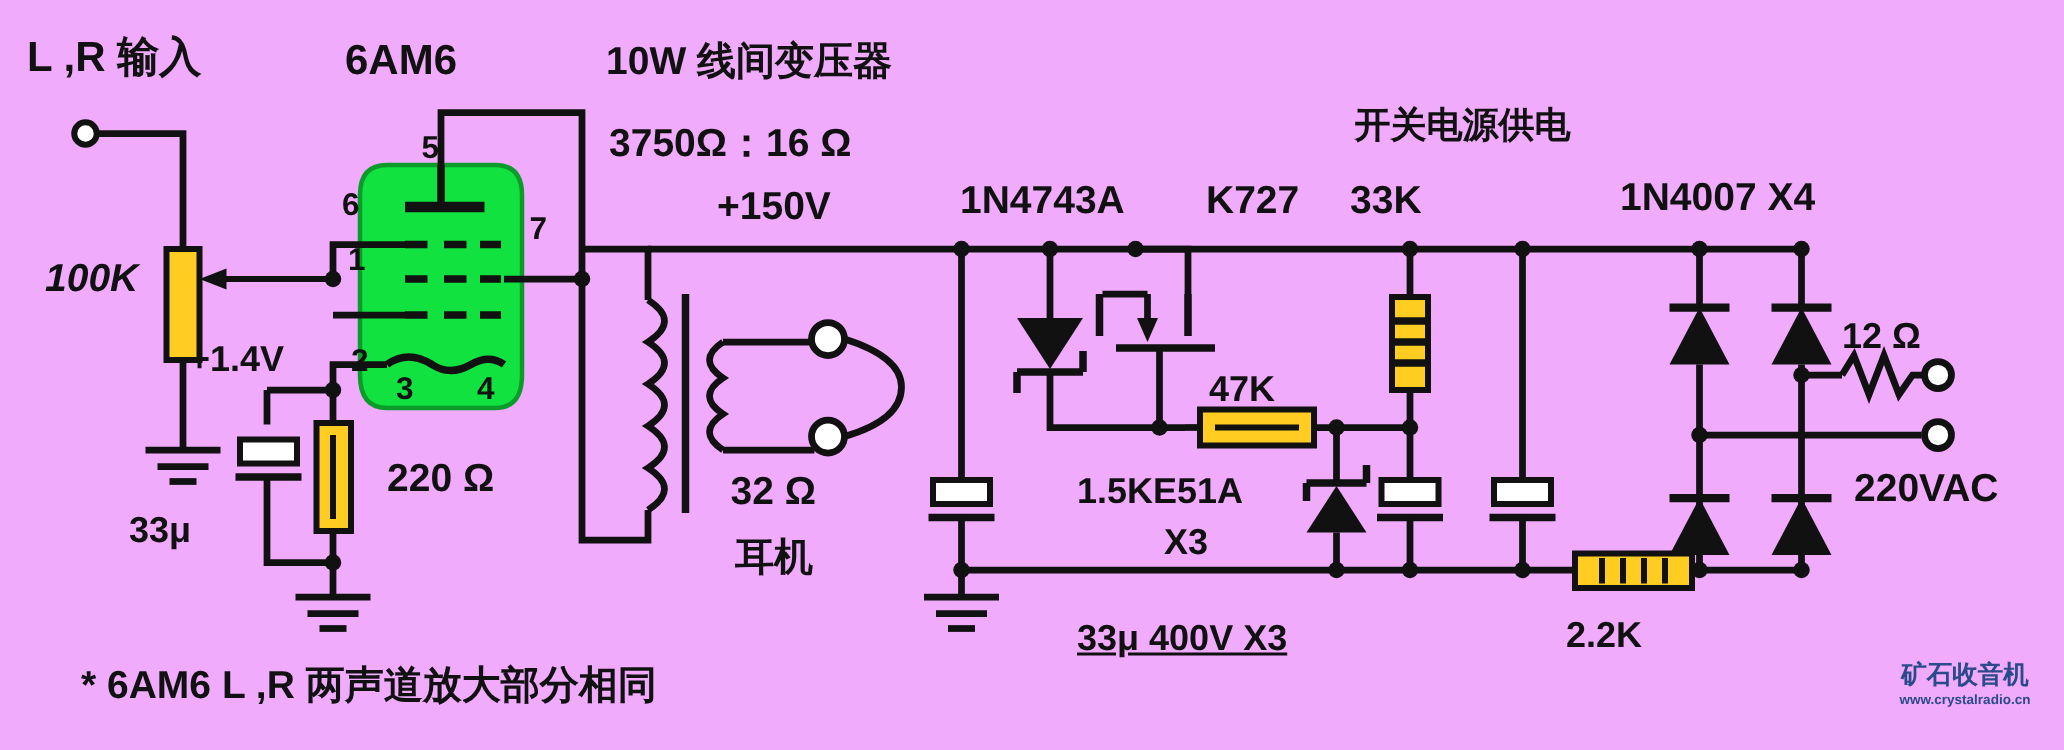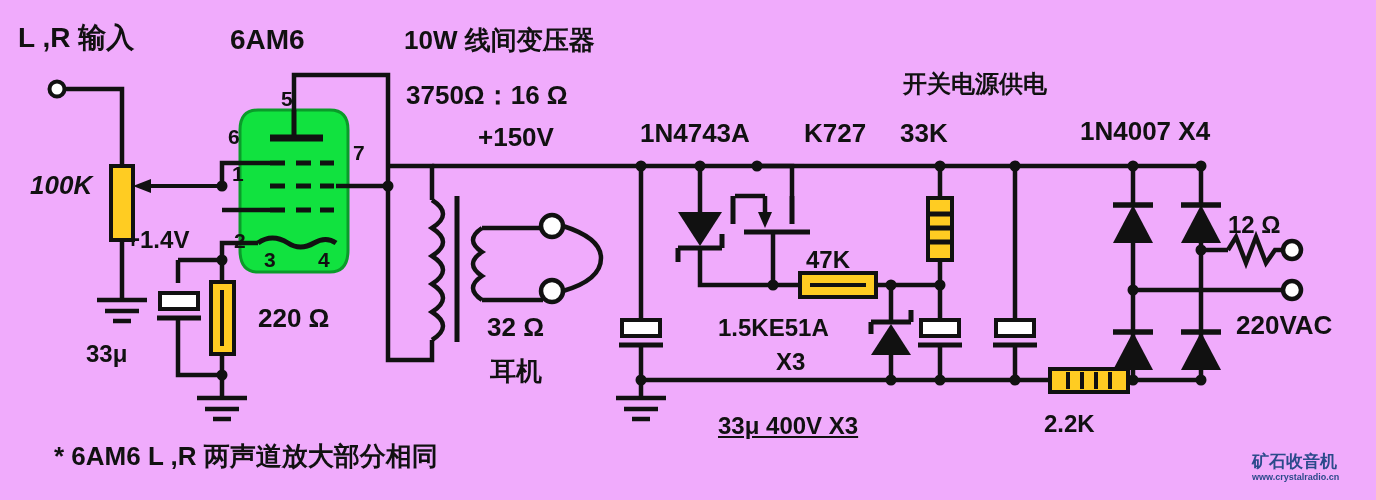--- a/index.html
+++ b/index.html
@@ -29,22 +29,23 @@
     line-height:1;
     font-family:"Liberation Sans","DejaVu Sans",sans-serif;
   }
   .t28{font-size:28px;}
   .t26{font-size:26px;}
   .t24{font-size:24px;}
   .t22{font-size:24px;}
   .pin{font-size:21px;font-weight:bold;}
   .wm{
     position:absolute;
-    left:1252px; top:452px;
+    left:1252px; top:441px;
     width:116px; height:40px;
+    text-align:center;
   }
   .wm-cn{
     display:block;
     color:#2b4a8b;
     font-size:17px;
     font-weight:bold;
     letter-spacing:0px;
     line-height:19px;
     font-family:"DejaVu Sans","Liberation Sans",sans-serif;
   }

